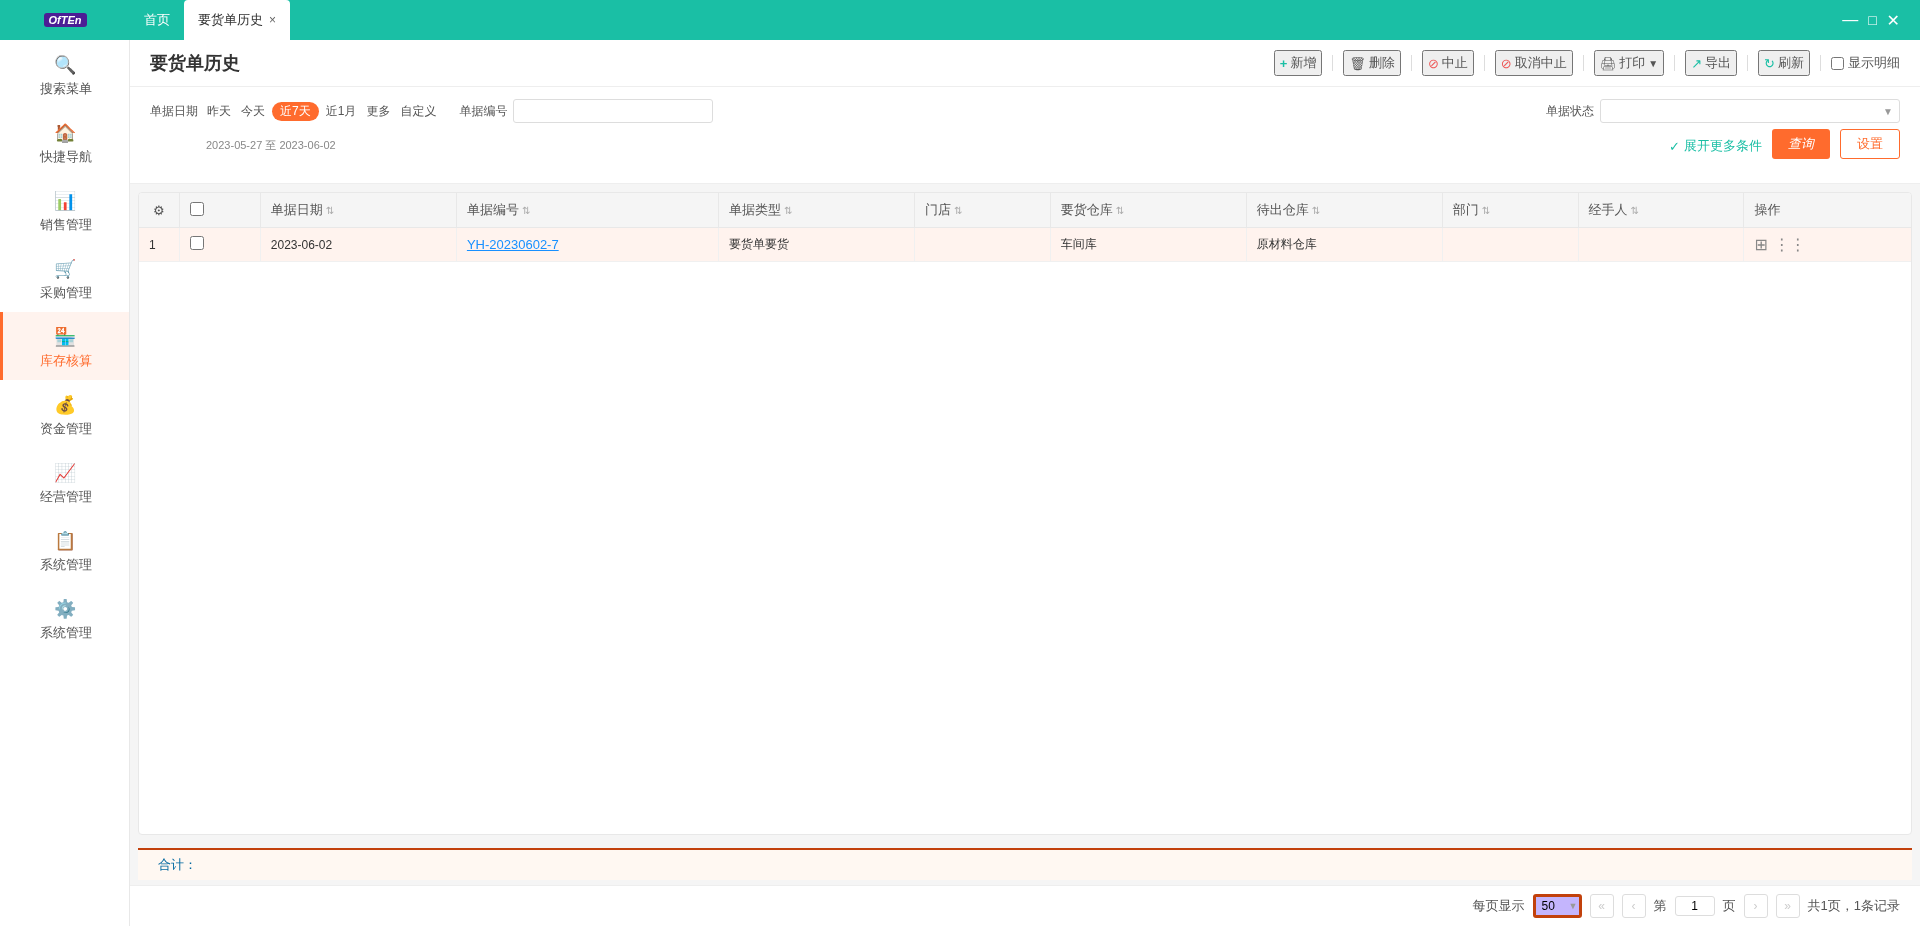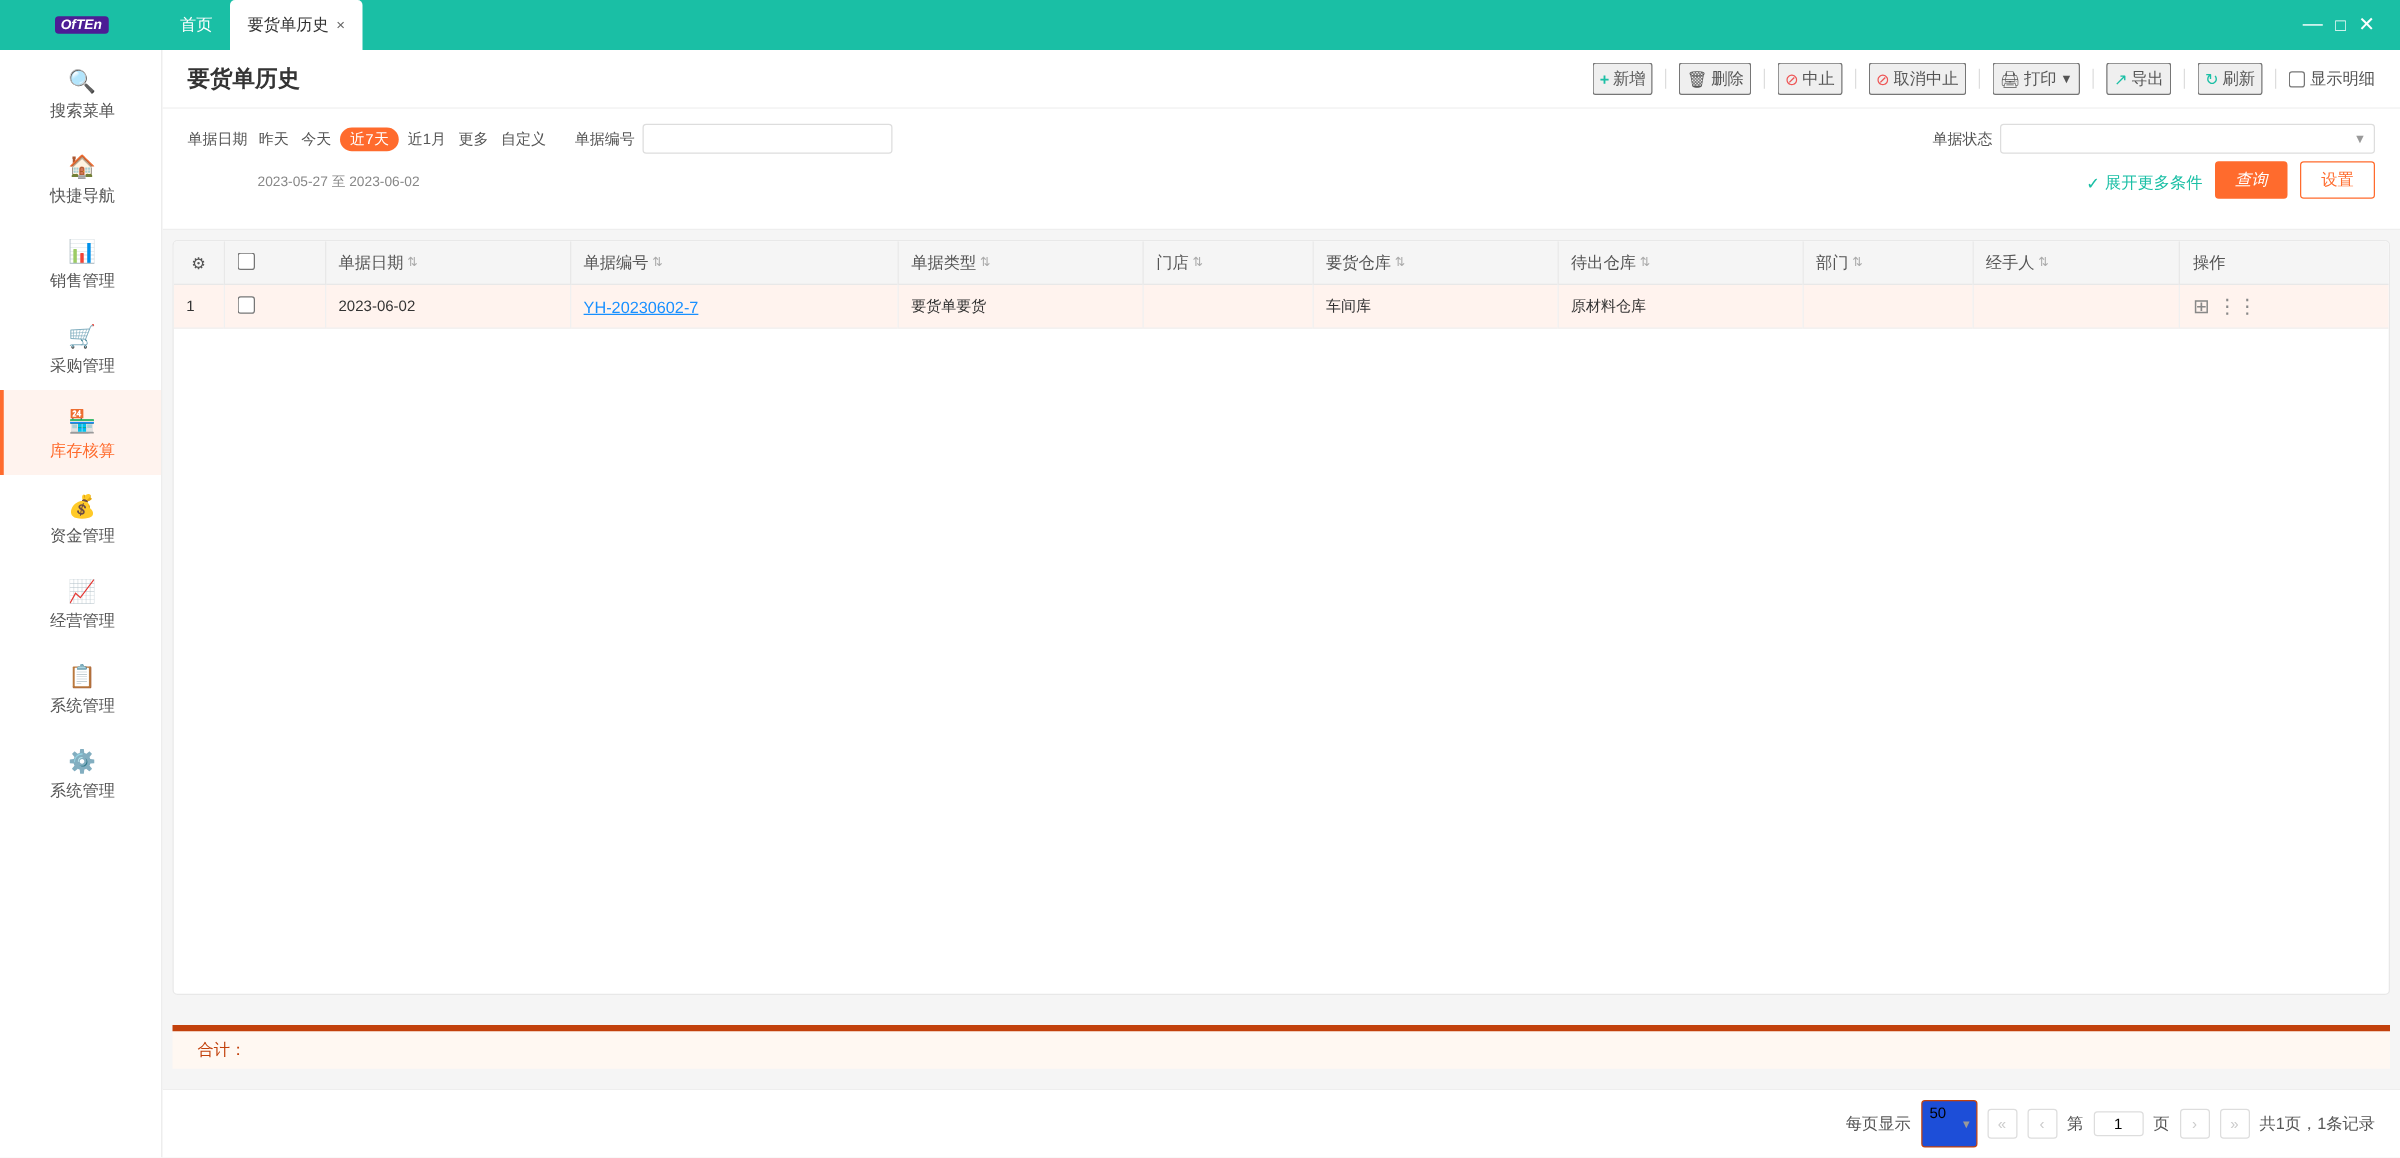--- a/index.html
+++ b/index.html
@@ -181,21 +181,20 @@
       font-size: 12px;
       color: #555;
       cursor: pointer;
       padding: 1px 3px;
     }
     .date-shortcut.active {
       background: #ff6b2d;
       color: #fff;
       border-radius: 10px;
       padding: 1px 8px;
-      font-family: Liberation Mono, monospace;
     }
     .date-range {
       font-size: 11px;
       color: #888;
       margin-top: 2px;
     }
     .filter-input {
       border: 1px solid #ddd;
       border-radius: 3px;
       padding: 4px 8px;
@@ -302,24 +301,24 @@
       font-size: 16px;
       color: #888;
       cursor: pointer;
     }
 
     
     .table-footer {
       background: #fff8f2;
       padding: 6px 20px;
       font-size: 12px;
-      color: #c2410c;
-      border-top: 5px solid #c2410c;
+      color: #0369a1;
+      border-top: 2px solid #c2410c;
       flex-shrink: 0;
-      margin: 16px 8px;
+      margin: 5px 8px;
     }
 
     
     .pagination {
       display: flex;
       align-items: center;
       justify-content: flex-end;
       padding: 8px 20px;
       gap: 8px;
       font-size: 12px;
@@ -344,28 +343,28 @@
     .page-input {
       border: 1px solid #ddd;
       border-radius: 3px;
       width: 40px;
       text-align: center;
       padding: 2px 4px;
       font-size: 12px;
       outline: none;
     }
     .page-select {
-      border: 1px solid #c2410c;
-      border-radius: 3px;
-      padding: 2px 16px 20px 6px;
+      border: 3px solid #c2410c;
+      border-radius: 3px;
+      padding: 2px 16px 2px 6px;
       font-size: 12px;
       outline: none;
       cursor: pointer;
       appearance: none;
-      background: #1d4ed8;
+      background: #c4b5fd;
     }
     .page-select-wrap {
       position: relative;
       display: flex;
       align-items: center;
     }
     .page-select-arrow {
       position: absolute;
       right: 4px;
       font-size: 9px;

